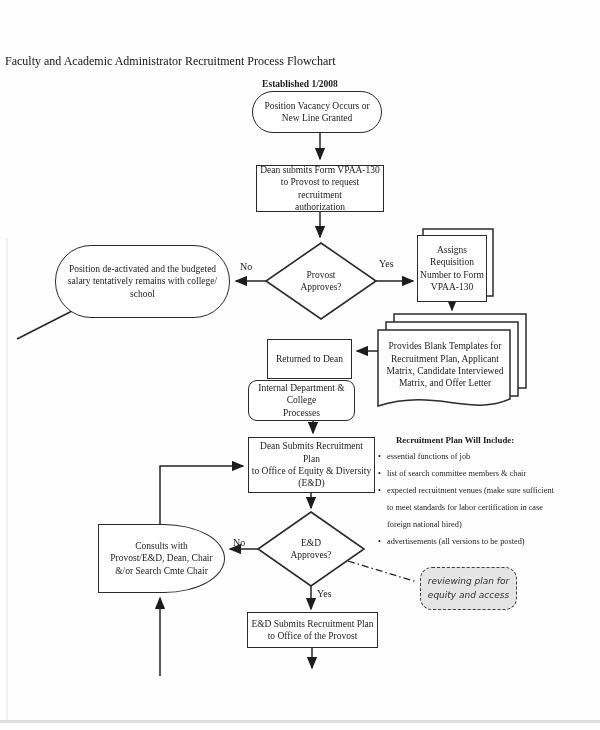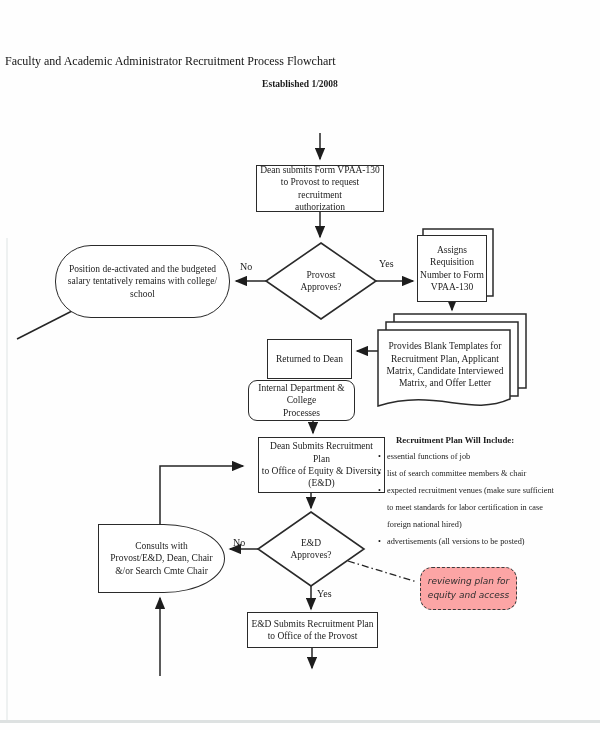--- a/index.html
+++ b/index.html
@@ -12,21 +12,21 @@
             font-size:9.5px;font-weight:bold;color:#1b1b1b;margin-top:10px;}
   .node{position:absolute;display:flex;align-items:center;justify-content:center;
         text-align:center;white-space:pre-line;font-size:9.5px;line-height:1.3;
         background:#ffffff;box-sizing:border-box;padding:2px;}
   .box{border:1.7px solid #2a2a2a;}
   .stadium{border:1.7px solid #2a2a2a;}
   .rounded{border:1.7px solid #2a2a2a;border-radius:9px;}
   .delay{border:1.7px solid #2a2a2a;border-radius:0 62px 62px 0 / 0 35px 35px 0;}
   .nobg{background:transparent;border:none;}
   .lbl{position:absolute;font-size:10px;background:transparent;text-align:center;}
-  .dashed-note{border:1.5px dashed #3c3c3c;border-radius:12px;background:#fca5a5;
+  .dashed-note{border:1.5px dashed #3c3c3c;border-radius:12px;background:#e5e5e5;
                font-family:"DejaVu Sans", sans-serif;font-style:italic;font-size:9px;
                color:#2e2e2e;line-height:1.45;}
   .note{position:absolute;left:377px;top:433px;width:180px;font-size:8.3px;line-height:17px;}
   .note-header{font-weight:bold;font-size:8.8px;line-height:15px;margin-left:19px;}
   .bullet{position:relative;padding-left:10px;}
   .bullet::before{content:"\2022";position:absolute;left:1px;top:0;}
 </style>
 </head>
 <body>
 
@@ -69,20 +69,22 @@
       <path d="M378,330 L510,330 L510,399 C 470,417 436,388 378,406 Z"></path>
     </g>
 
     <polygon points="321,243 376,281 321,319 266,281" fill="#ffffff" stroke="#2a2a2a" stroke-width="1.6"></polygon>
     <polygon points="311,512 364,549 311,586 258,549" fill="#ffffff" stroke="#2a2a2a" stroke-width="1.6"></polygon>
   </svg>
 
   <div class="title">Faculty and Academic Administrator Recruitment Process Flowchart</div>
   <div class="subtitle">Established 1/2008</div>
 
+  <div class="node stadium" style="left:252px;top:91px;width:130px;height:42px;border-radius:21px;">Position Vacancy Occurs or
+New Line Granted</div>
 
   <div class="node box" style="left:256px;top:165px;width:128px;height:47px;">Dean submits Form VPAA-130
 to Provost to request recruitment
 authorization</div>
 
   <div class="node nobg" style="left:281px;top:262px;width:80px;height:38px;text-align:center;">Provost
 Approves?</div>
 
   <div class="node stadium" style="left:55px;top:245px;width:175px;height:73px;border-radius:36px;">Position de-activated and the budgeted
 salary tentatively remains with college/
@@ -96,21 +98,21 @@
   <div class="node nobg" style="left:380px;top:332px;width:130px;height:66px;">Provides Blank Templates for
 Recruitment Plan, Applicant
 Matrix, Candidate Interviewed
 Matrix, and Offer Letter</div>
 
   <div class="node box" style="left:267px;top:339px;width:85px;height:40px;border-width:1.4px;">Returned to Dean</div>
 
   <div class="node rounded" style="left:248px;top:380px;width:107px;height:41px;">Internal Department &amp; College
 Processes</div>
 
-  <div class="node box" style="left:248px;top:437px;width:127px;height:56px;margin-left:10px;">Dean Submits Recruitment Plan
+  <div class="node box" style="left:248px;top:437px;width:127px;height:56px;">Dean Submits Recruitment Plan
 to Office of Equity &amp; Diversity
 (E&amp;D)</div>
 
   <div class="note">
     <div class="note-header">Recruitment Plan Will Include:</div>
     <div class="bullet">essential functions of job</div>
     <div class="bullet">list of search committee members &amp; chair</div>
     <div class="bullet">expected recruitment venues (make sure sufficient to meet standards for labor certification in case foreign national hired)</div>
     <div class="bullet">advertisements (all versions to be posted)</div>
   </div>

